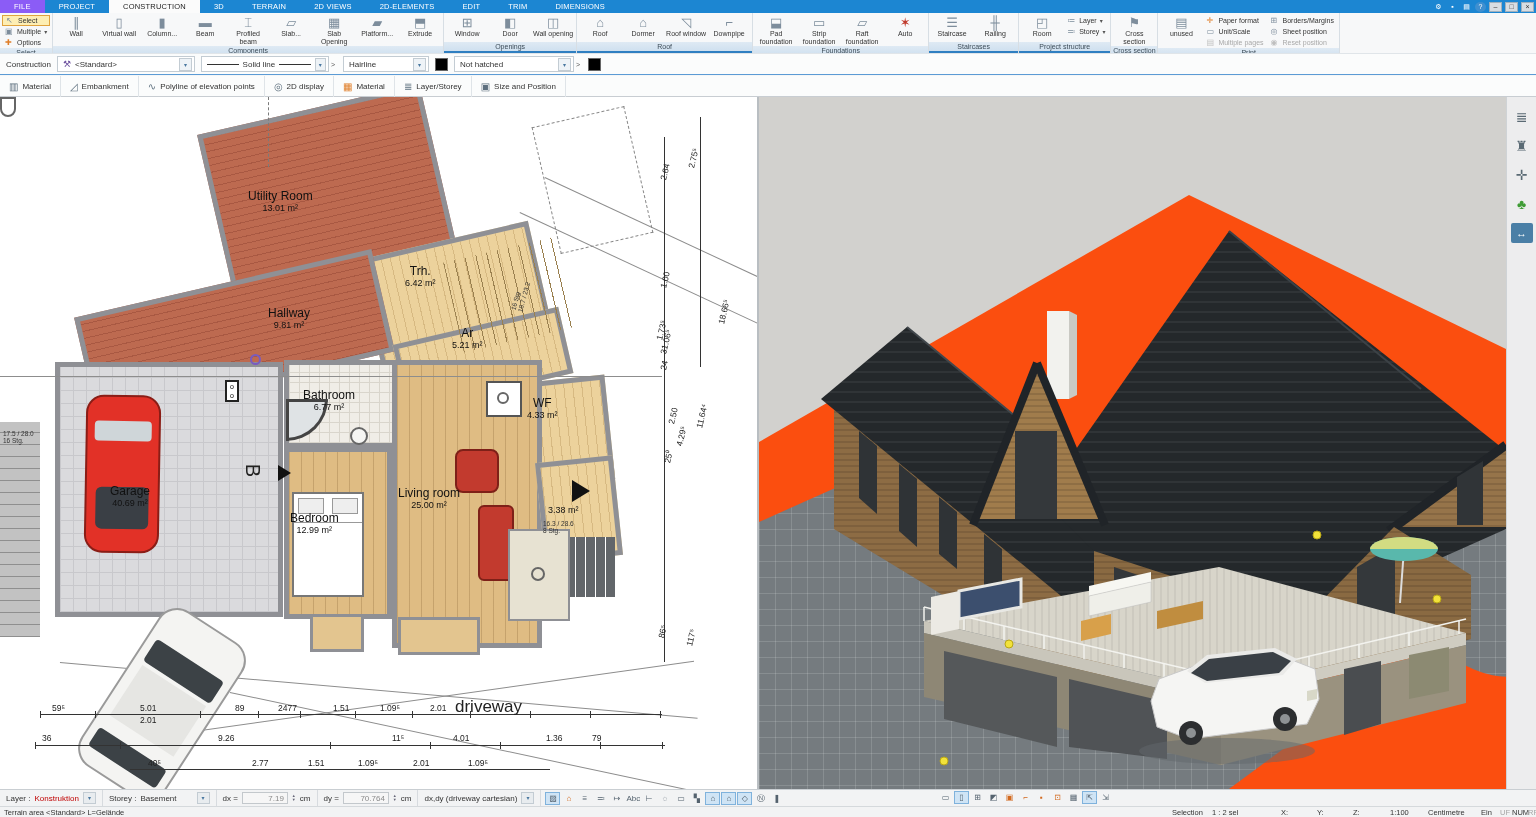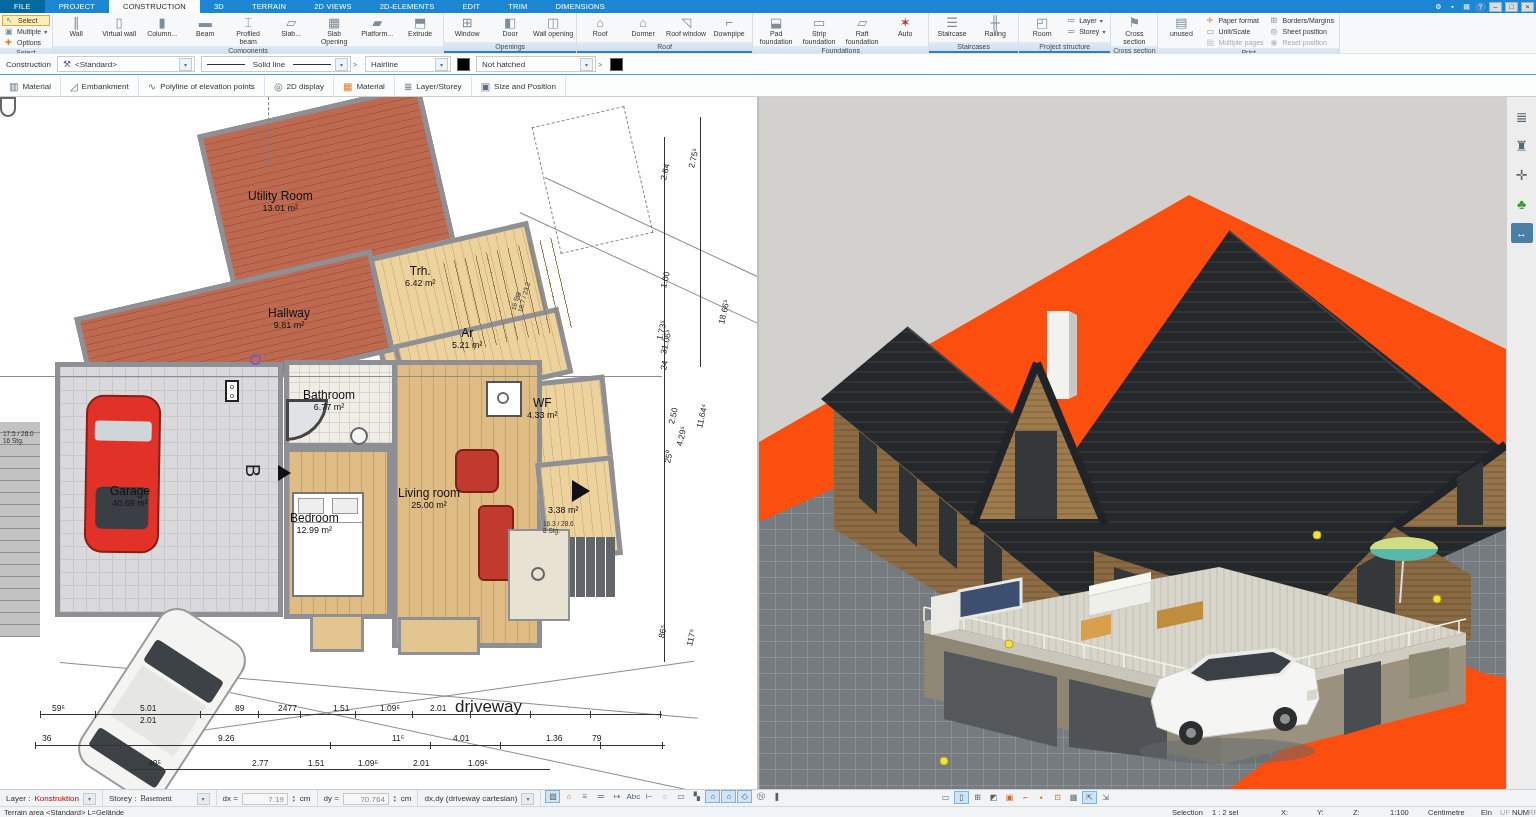--- a/index.html
+++ b/index.html
@@ -5,21 +5,21 @@
   * { margin:0; padding:0; box-sizing:border-box; }
   html,body { width:1536px; height:817px; overflow:hidden; background:#e9e9e9;
               font-family:"Liberation Sans", sans-serif; }
   #app { position:relative; width:1536px; height:817px; background:#f4f6f7; }
 
   
   #tabbar { position:absolute; left:0; top:0; width:1536px; height:13px;
             background:#1c86d2; display:flex; align-items:stretch; }
   .tab { font-size:7.5px; color:#fff; padding:2px 14px 0 14px; letter-spacing:.2px;
          white-space:nowrap; cursor:default; }
-  .tab.file { background:#0369a1; }
+  .tab.file { background:#8b5cf6; }
   .tab.active { background:#fbfbfb; color:#222; }
   #titlebar-right { position:absolute; right:0; top:0; height:13px; display:flex; align-items:center; gap:3px; padding-right:2px;}
   .tb-ico { width:11px; height:10px; font-size:7px; color:#ffffff; text-align:center; line-height:10px;}
   .winbtn { width:13px; height:10px; background:#d8dde2; border:1px solid #9fb0bd; color:#333;
             font-size:7px; line-height:8px; text-align:center; }
 
   
   #ribbon { position:absolute; left:0; top:13px; width:1536px; height:40px; background:#f7f8f9;
             display:flex; align-items:stretch; }
   .rgroup { display:flex; flex-direction:column; border-right:1px solid #d7dee4; }
@@ -85,21 +85,21 @@
   .pline { position:absolute; background:#8d8d8d; transform-origin:0 0; }
   .pline.dash { background:none; border-top:1px dashed #7a7a7a; }
   .dimtxt { position:absolute; font-size:8.5px; color:#222; white-space:nowrap; }
   .dimtxt.rot { transform:rotate(-77deg); transform-origin:left bottom; }
   .tick { position:absolute; width:1px; height:7px; background:#333; }
   .anno { position:absolute; font-size:6.5px; color:#333; line-height:7px; white-space:pre-line;}
   .tri { position:absolute; width:0; height:0; }
 
   
   #bbar { position:absolute; left:0; top:789px; width:1536px; height:17px; background:#f2f3f4;
-          border-top:1px solid #c9ced2; display:flex; align-items:flex-start; font-size:8px; color:#333; }
+          border-top:1px solid #c9ced2; display:flex; align-items:center; font-size:8px; color:#333; }
   .bcell { display:flex; align-items:center; gap:4px; padding:0 6px; height:17px; border-right:1px solid #d7dbdf; white-space:nowrap;}
   .bval-red { color:#c00000; }
   .bdrop { width:13px; height:12px; background:#e8ecef; border:1px solid #c3ccd3; font-size:6px; text-align:center; line-height:11px; color:#4a78a0;}
   .bnum { width:46px; height:12px; background:#f6f6f6; border:1px solid #c3c8cc; color:#8a8a8a; font-size:8px;
           text-align:right; padding-right:3px; line-height:11px;}
   .spin { display:inline-flex; flex-direction:column; font-size:4px; color:#667; line-height:4px;}
   .bico { width:15px; height:13px; border:1px solid transparent; font-size:8px; line-height:12px; text-align:center; color:#54626e; cursor:pointer;}
   .bico.active { background:#cfe4f5; border-color:#7fb2dc; }
   .bico.orange { color:#d2691e; }
   #bicons2d { display:flex; gap:1px; padding-left:4px; }
@@ -348,21 +348,21 @@
 
   <div id="props">
     <div class="pcell">
       <span>Construction</span>
     </div>
     <div class="pcell pdrop" style="width:138px;">
       <span class="ico" style="color:#6b4f9e;font-size:9px;">⚒</span>
       <span style="flex:1">&lt;Standard&gt;</span>
       <span class="dar">▾</span>
     </div>
-    <div class="pcell pdrop" style="width:150px;">
+    <div class="pcell pdrop" style="width:128px;">
       <span class="lineseg"></span>
       <span style="flex:1;text-align:center;">Solid line</span>
       <span class="lineseg"></span>
       <span class="dar">▾</span>
     </div>
     <span class="chev">&gt;</span>
     <div class="pcell pdrop" style="width:86px;">
       <span style="flex:1;text-align:left;">Hairline</span>
       <span class="dar">▾</span>
     </div>
@@ -719,21 +719,21 @@
   </div>
 
   <div id="bbar">
     <div class="bcell">
       <span>Layer :</span>
       <span class="bval-red">Konstruktion</span>
       <span class="bdrop">▾</span>
     </div>
     <div class="bcell">
       <span>Storey :</span>
-      <span style="min-width:52px;font-family:Liberation Serif, serif;">Basement</span>
+      <span style="min-width:52px;">Basement</span>
       <span class="bdrop">▾</span>
     </div>
     <div class="bcell">
       <span>dx =</span>
       <span class="bnum">7.19</span>
       <span class="spin">▲<br>▼</span>
       <span>cm</span>
     </div>
     <div class="bcell">
       <span>dy =</span>

